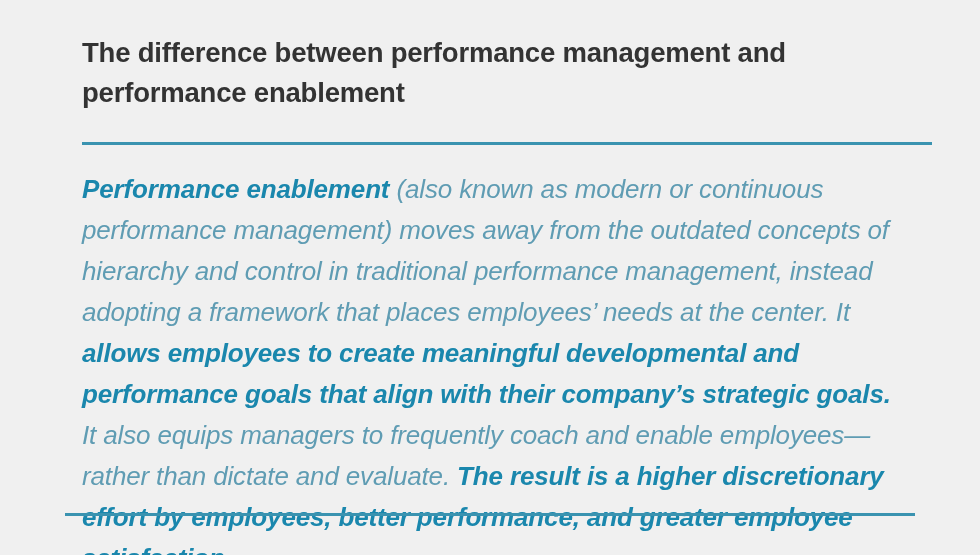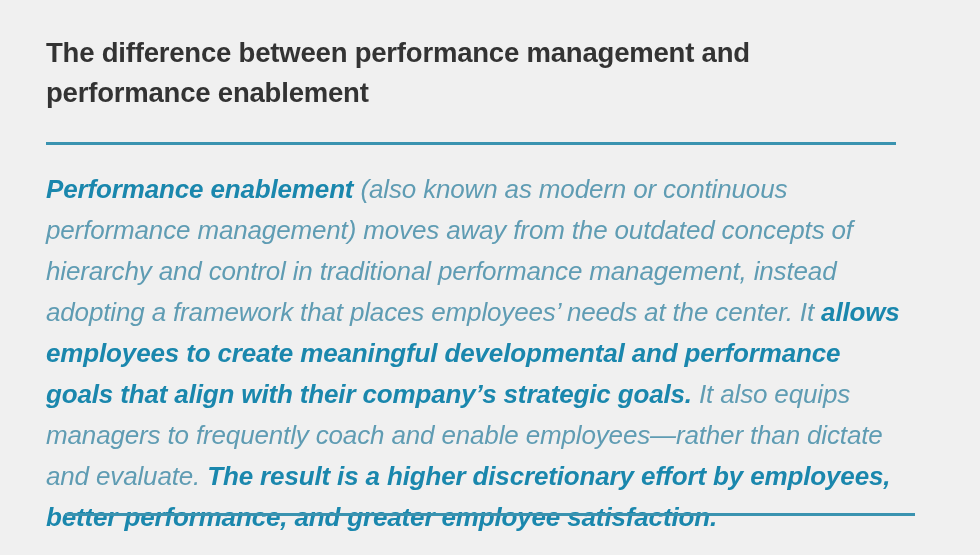--- a/index.html
+++ b/index.html
@@ -13,21 +13,21 @@
     background: #f0f0f0;
     font-family: "Liberation Sans", sans-serif;
     overflow: hidden;
   }
 
   .callout {
     position: relative;
     width: 980px;
     height: 555px;
     box-sizing: border-box;
-    padding: 0 46px;
+    padding: 0 82px;
     background: #f0f0f0;
   }
 
   
   .heading {
     margin: 0;
     padding-top: 33px;
     font-size: 27.5px;
     font-weight: 700;
     line-height: 1.44;

